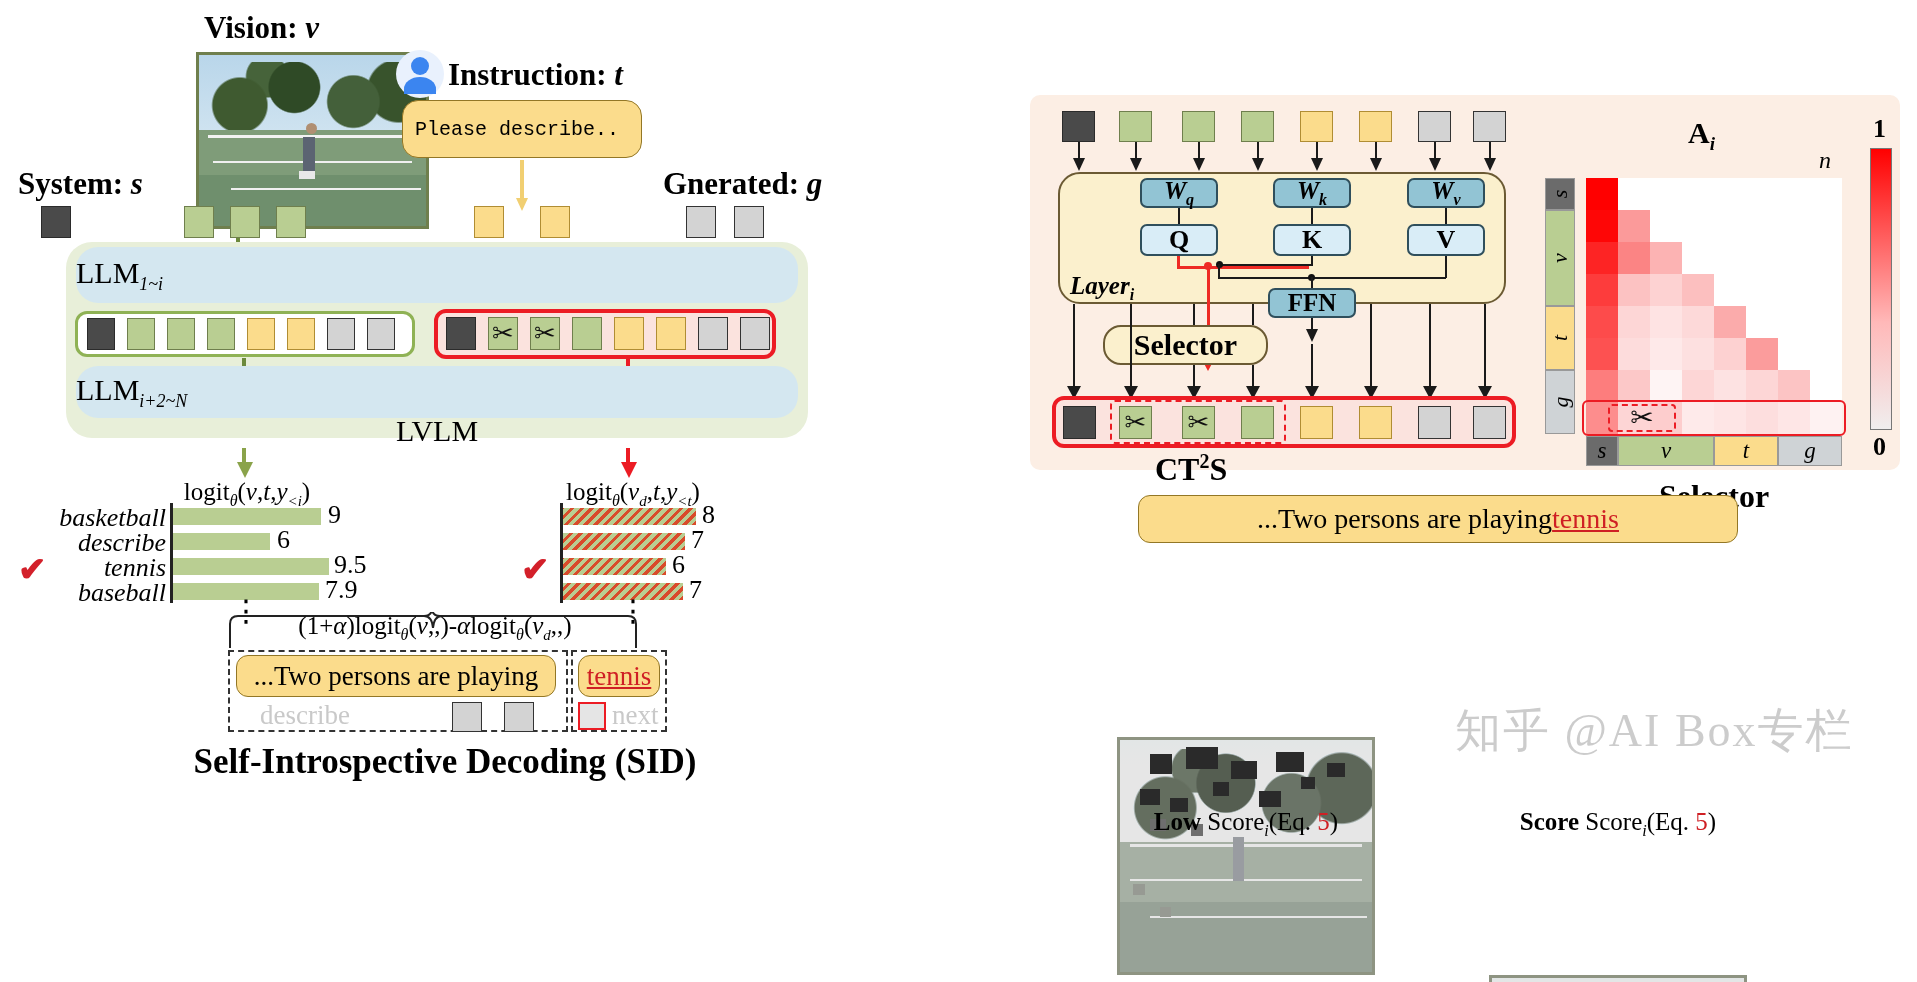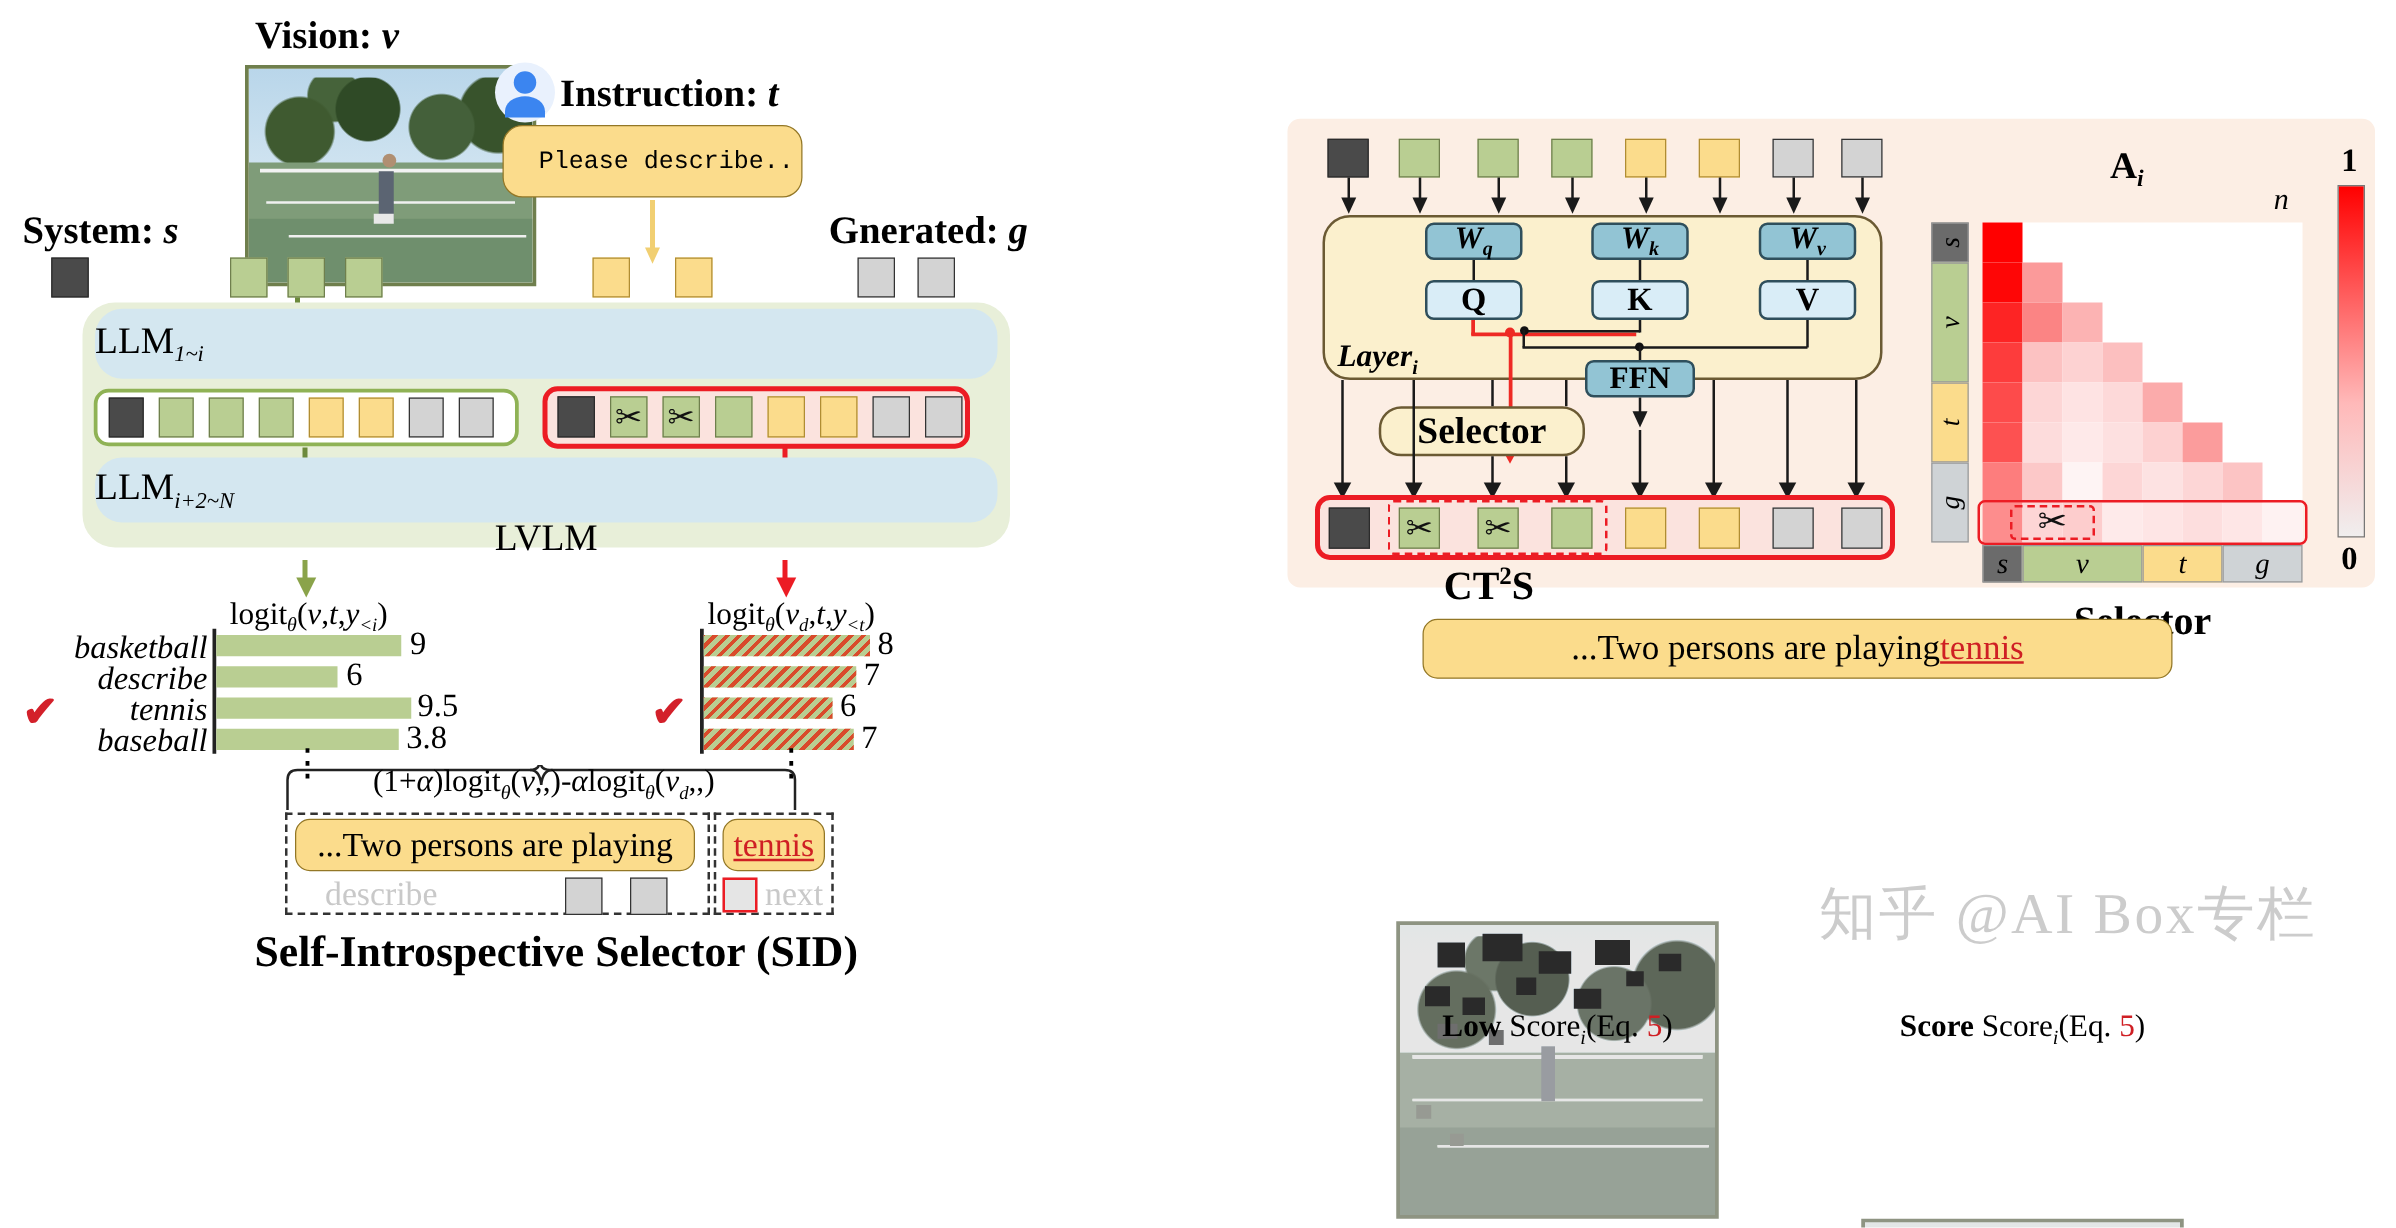--- a/index.html
+++ b/index.html
@@ -193,21 +193,21 @@
   <div class="avatar-bg" style="left:0;top:0;width:48px;height:48px;"></div>
   <div class="avatar-head" style="left:15px;top:7px;width:18px;height:18px;"></div>
   <div class="avatar-body" style="left:8px;top:27px;width:32px;height:17px;"></div>
 </div>
 
 <div class="abs b" style="left:448px;top:57px;font-size:31px;">
   Instruction: <span class="ital">t</span>
 </div>
 
 <div class="abs bubble" style="left:402px;top:100px;width:240px;height:58px;">
-  <span class="mono" style="font-size:20px;padding-left:28px;">Please describe..</span>
+  <span class="mono" style="font-size:20px;padding-left:12px;">Please describe..</span>
 </div>
 
 <div class="abs" style="left:231px;top:229px;width:14px;height:28px;">
   <div class="arrow-shaft" style="left:5px;top:0;width:4px;height:16px;background:#6c8a3c;"></div>
   <div class="arrow-head" style="left:0;top:14px;border-left:7px solid transparent;border-right:7px solid transparent;border-top:14px solid #6c8a3c;"></div>
 </div>
 
 <div class="abs" style="left:516px;top:160px;width:12px;height:52px;">
   <div class="arrow-shaft" style="left:4px;top:0;width:3.5px;height:40px;background:#f1cf72;"></div>
   <div class="arrow-head" style="left:0;top:38px;border-left:6px solid transparent;border-right:6px solid transparent;border-top:13px solid #f1cf72;"></div>
@@ -294,21 +294,21 @@
 <div class="abs bar" style="left:173px;top:533px;width:97px;height:17px;"></div>
 <div class="abs bar-val" style="left:277px;top:525px;">6</div>
 
 <div class="abs checkmark" style="left:18px;top:549px;">✔</div>
 <div class="abs bar-cat" style="left:10px;top:553px;width:156px;">tennis</div>
 <div class="abs bar" style="left:173px;top:558px;width:156px;height:17px;"></div>
 <div class="abs bar-val" style="left:334px;top:550px;">9.5</div>
 
 <div class="abs bar-cat" style="left:10px;top:578px;width:156px;">baseball</div>
 <div class="abs bar" style="left:173px;top:583px;width:146px;height:17px;"></div>
-<div class="abs bar-val" style="left:325px;top:575px;">3.8</div>
+<div class="abs bar-val" style="left:325px;top:575px;">7.9</div>
 
 <div class="abs dots-v" style="left:231px;top:603px;">⋮</div>
 
 <div class="abs axis" style="left:560px;top:503px;height:100px;"></div>
 
 <div class="abs bar-hatch" style="left:563px;top:508px;width:133px;height:17px;"></div>
 <div class="abs bar-val" style="left:702px;top:500px;">8</div>
 
 <div class="abs bar-hatch" style="left:563px;top:533px;width:122px;height:17px;"></div>
 <div class="abs bar-val" style="left:691px;top:525px;">7</div>
@@ -340,21 +340,21 @@
 <div class="abs bubble-plain" style="left:578px;top:655px;width:82px;height:42px;">
   <span class="under-red" style="font-size:27px;">tennis</span>
 </div>
 
 <div class="abs gen-label" style="left:260px;top:700px;">describe</div>
 <div class="abs tok tok-g" style="left:452px;top:702px;width:30px;height:30px;"></div>
 <div class="abs tok tok-g" style="left:504px;top:702px;width:30px;height:30px;"></div>
 <div class="abs tok" style="left:578px;top:702px;width:28px;height:28px;background:#e5e5e5;border:2px solid #ec1c24;"></div>
 <div class="abs next-label" style="left:612px;top:700px;">next</div>
 
-<div class="abs title-big" style="left:0;top:742px;width:890px;text-align:center;">Self-Introspective Selector (SID)</div>
+<div class="abs title-big" style="left:0;top:742px;width:890px;text-align:center;">Self-Introspective Decoding (SID)</div>
 
 <div class="abs" id="ct2s-panel" style="left:1030px;top:95px;width:870px;height:375px;"></div>
 
 <div class="abs tok tok-s" style="left:1062px;top:111px;width:33px;height:31px;"></div>
 <div class="abs tok tok-v" style="left:1119px;top:111px;width:33px;height:31px;"></div>
 <div class="abs tok tok-v" style="left:1182px;top:111px;width:33px;height:31px;"></div>
 <div class="abs tok tok-v" style="left:1241px;top:111px;width:33px;height:31px;"></div>
 <div class="abs tok tok-t" style="left:1300px;top:111px;width:33px;height:31px;"></div>
 <div class="abs tok tok-t" style="left:1359px;top:111px;width:33px;height:31px;"></div>
 <div class="abs tok tok-g" style="left:1418px;top:111px;width:33px;height:31px;"></div>

